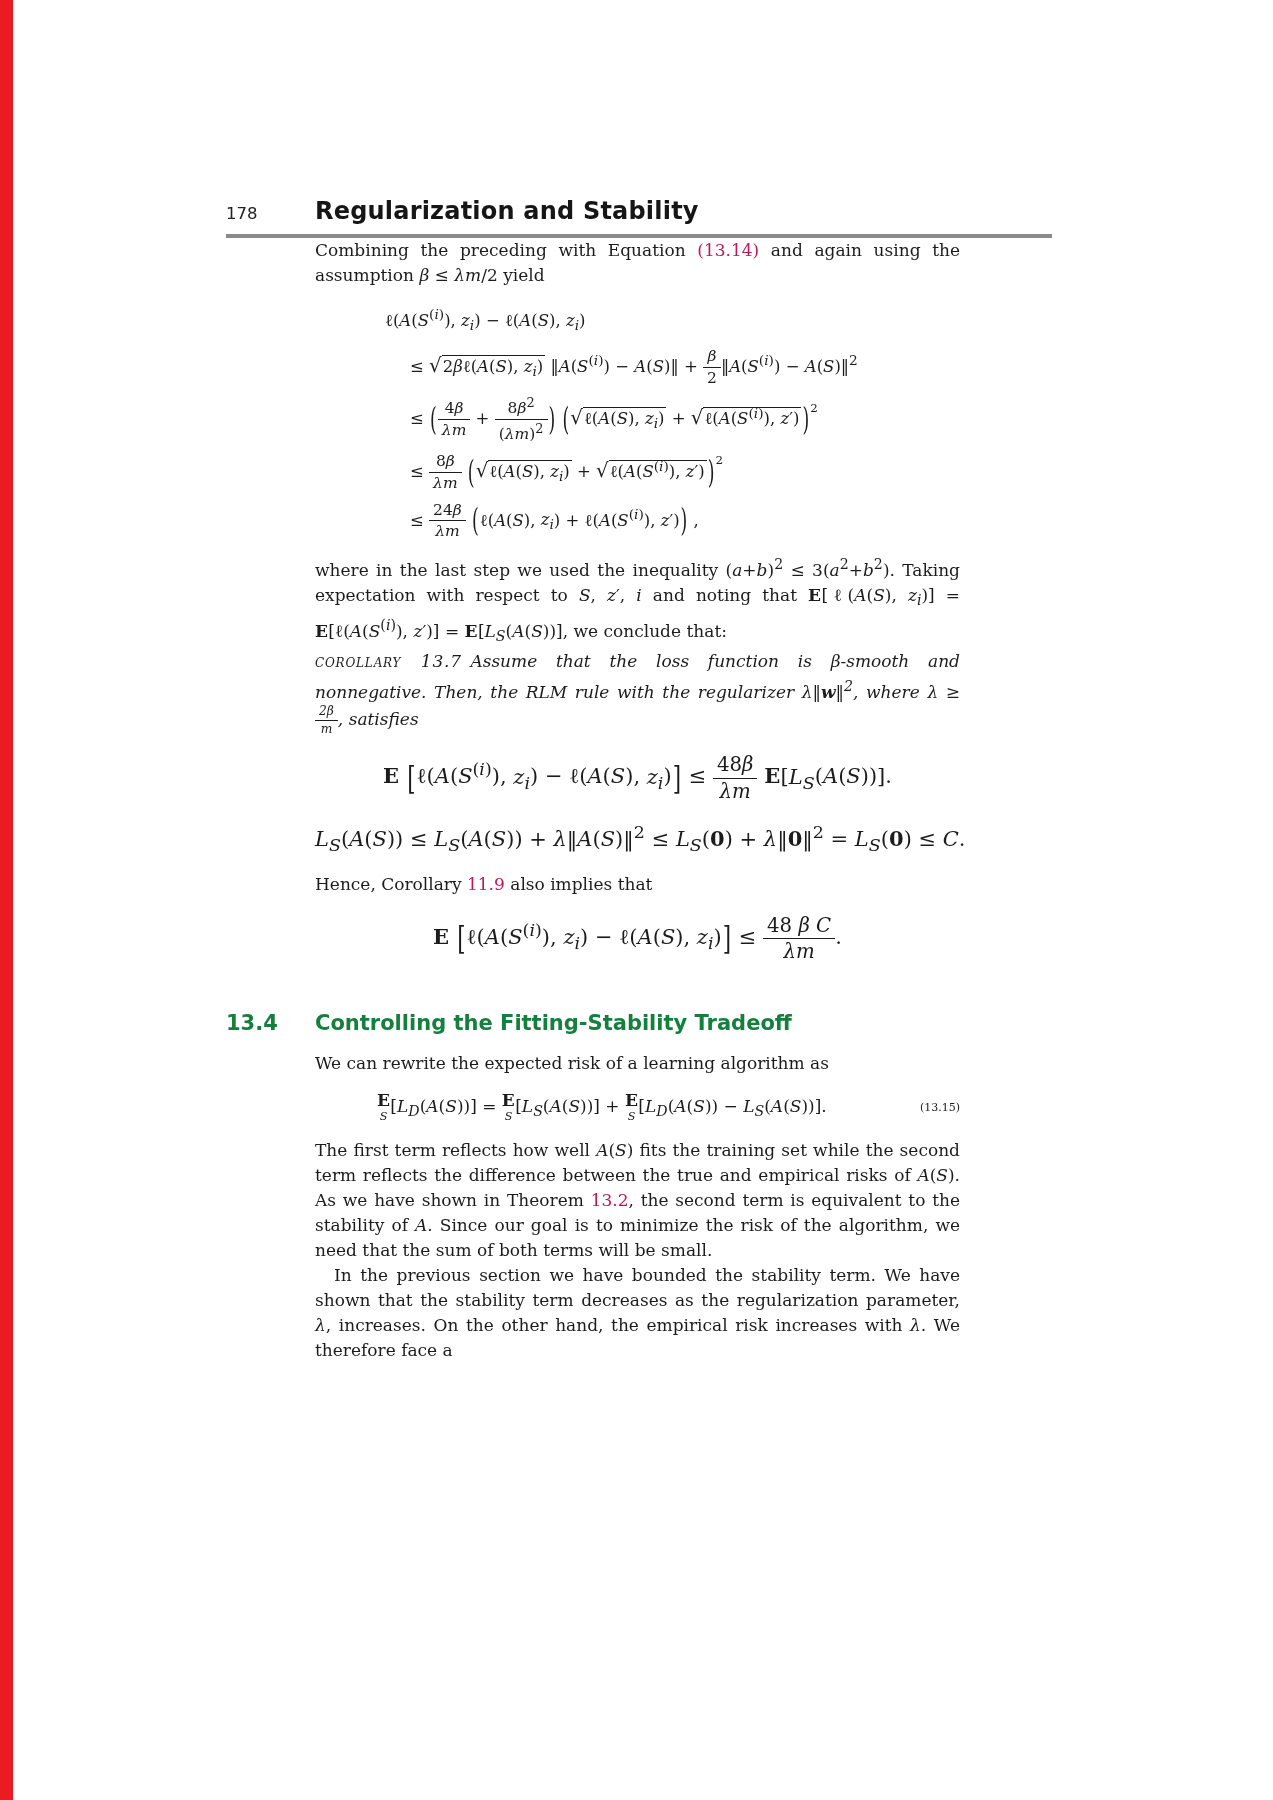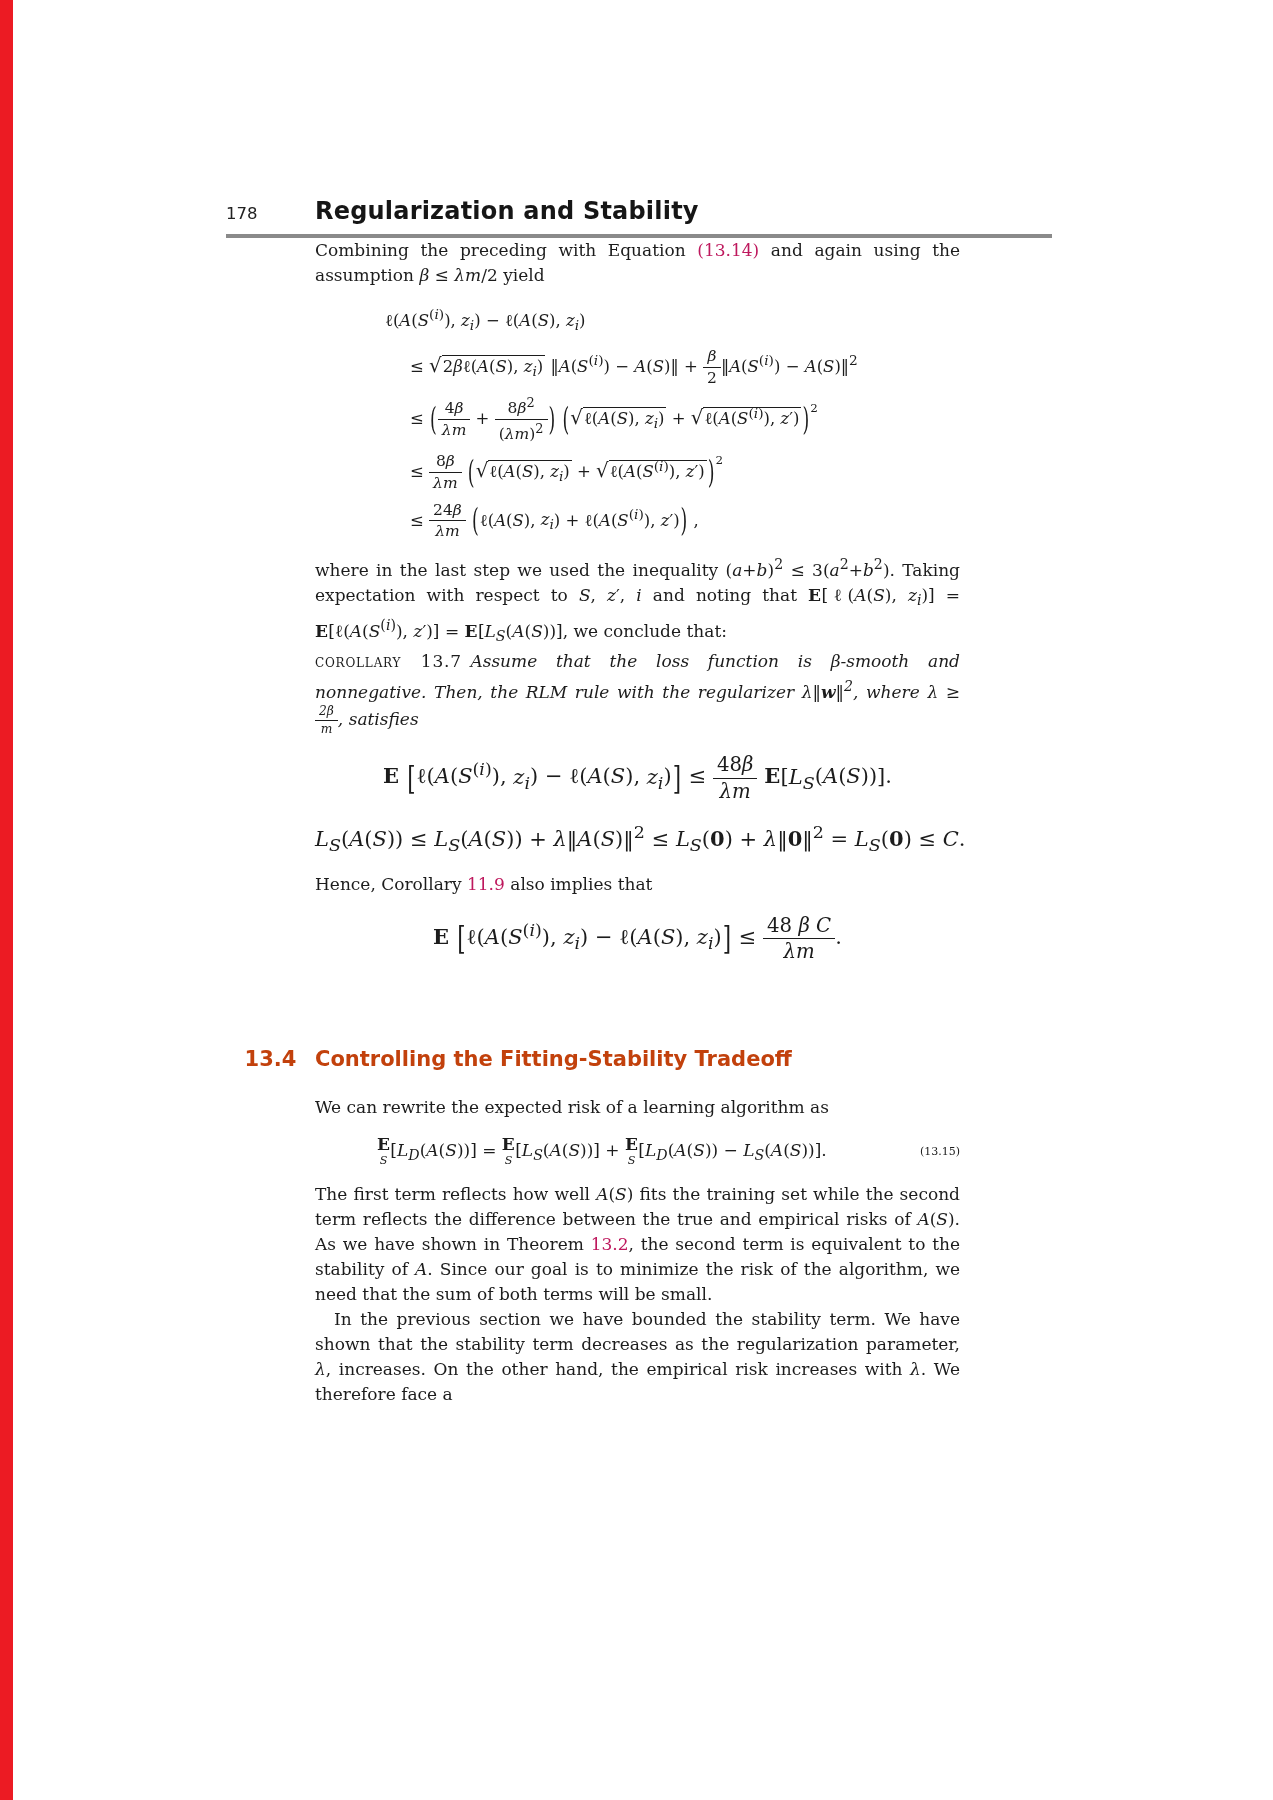--- a/index.html
+++ b/index.html
@@ -44,21 +44,21 @@
     color: #1c1c1c;
   }
   .column p { margin: 0; }
   .p-intro { margin-top: 52px; }
   .p-after { margin-top: 8px; }
   .corollary { margin-top: 24px; }
   .p-note { margin-top: 12px; }
   .p-hence { margin-top: 12px; }
   .indent { text-indent: 19px; }
   .it { font-style: italic; }
-  .sc { font-variant: small-caps; letter-spacing: 0.8px; }
+  .sc { font-variant: small-caps; letter-spacing: 0.8px; font-style: italic; }
   .ref { color: #be185d; }
   
   .derivation { margin: 14px 0 12px 70px; text-align: left; font-size: 16.5px; }
   .mline { margin: 10px 0; white-space: nowrap; }
   .mline.cont { padding-left: 25px; }
   .display.centered { text-align: center; margin: 18px 0 14px 0; white-space: nowrap; font-size: 21px; }
   .eqrow {
     display: flex; justify-content: space-between; align-items: center;
     padding-left: 62px; margin: 16px 0 14px 0; white-space: nowrap;
   }
@@ -73,32 +73,31 @@
   .rsym { font-size: 1.2em; }
   .rad { border-top: 1.4px solid #1c1c1c; padding: 1px 2px 0 1px; }
   .lp, .rp { display: inline-block; transform: scaleY(1.85); font-size: 1.05em; vertical-align: middle; padding: 0 1px; }
   .lb, .rb { display: inline-block; transform: scaleY(1.45); font-size: 1.02em; vertical-align: middle; padding: 0 1px; }
   .hi { position: relative; top: -1.05em; font-size: 0.72em; }
   .bb { font-weight: bold; letter-spacing: 0.4px; }
   .ub { display: inline-flex; flex-direction: column; align-items: center; vertical-align: middle; line-height: 1.05; }
   .ub .usub { font-style: italic; font-size: 0.66em; margin-top: 1px; }
   
   .section-heading {
-    margin-top: 84px;
+    margin-top: 48px;
     margin-left: 226px;
     display: flex;
     align-items: baseline;
     font-family: "DejaVu Sans", sans-serif;
     font-weight: bold;
     font-size: 21px;
-    color: #c2410c;
-    text-align: center;
+    color: #15803d;
   }
   .secnum { width: 89px; }
-  .column.second { margin-top: 24px; }
+  .column.second { margin-top: 16px; }
 </style>
 </head>
 <body>
 
 <div class="page">
   <div class="edge-stripe"></div>
 
   <div class="running-header">
     <span class="pagenum">178</span>
     <span class="chapter">Regularization and Stability</span>

